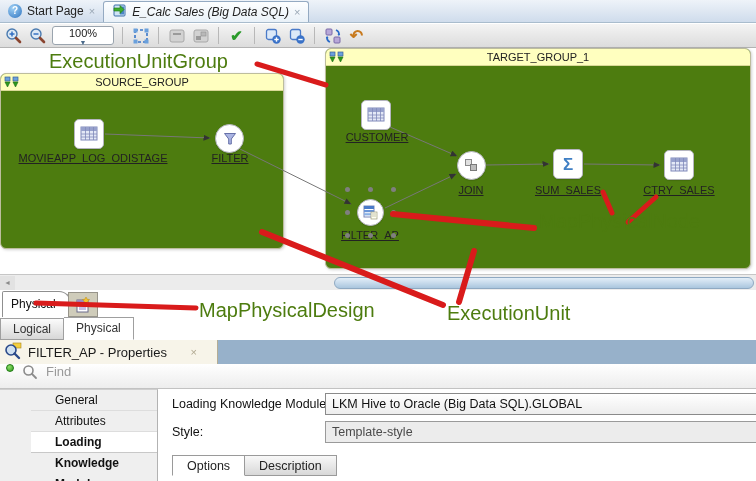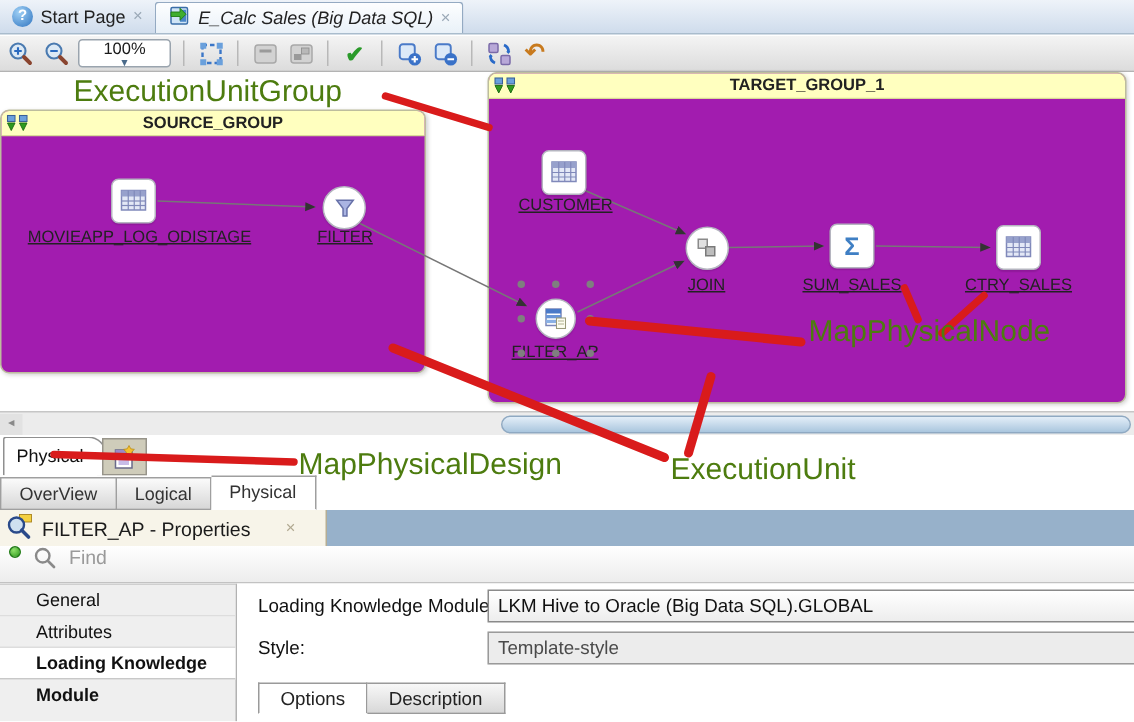--- a/index.html
+++ b/index.html
@@ -26,21 +26,21 @@
   .combo { width:62px; height:19px; background:#fff; border:1px solid #9aa4ae; border-radius:3px;
     display:flex; align-items:center; justify-content:space-between; padding:0 4px; font-size:11px;flex-direction:column; }
   .combo .arrow { font-size:7px; color:#4a6a8a; }
   .glyph-check { color:#2a9a2a; font-size:15px; font-weight:bold; }
   .glyph-undo { color:#c87a1e; font-size:16px; font-weight:bold; line-height:14px; }
 
   
   .canvas { position:absolute; left:0; top:48px; width:756px; height:226px; background:#fff; }
   .edges { position:absolute; left:0; top:0; width:756px; height:481px; z-index:20; pointer-events:none; }
 
-  .group { position:absolute; border:1px solid #bdbd9d; border-radius:6px; background:#a21caf; box-shadow:1px 1px 3px rgba(0,0,0,.18); z-index:5;font-weight:bold; }
+  .group { position:absolute; border:1px solid #bdbd9d; border-radius:6px; background:#4d7c0f; box-shadow:1px 1px 3px rgba(0,0,0,.18); z-index:5; }
   .group-hd { height:17px; background:#ffffbf; border-bottom:1px solid #d9d996; border-radius:5px 5px 0 0;
     font-size:11px; text-align:center; line-height:17px; position:relative; color:#222; }
   .group-hd .gicon { position:absolute; left:3px; top:2px; }
 
   .unit { position:absolute; border:1px solid #9badd8; border-radius:4px; background:#e7ebf9; box-shadow:1px 1px 2px rgba(0,0,0,.15); }
   .unit-hd { height:17px; background:linear-gradient(#e2eafa,#c5d3f0); border-bottom:1px solid #9badd8; border-radius:3px 3px 0 0;
     font-size:11px; text-align:center; line-height:17px; position:relative; color:#222; }
   .unit-hd .uicon { position:absolute; left:4px; top:2px; }
   .unit-inner { position:absolute; border:1px dashed #a9a9b6; border-radius:2px; }
 
@@ -81,21 +81,21 @@
   
   .find-row { position:absolute; left:0; top:364px; width:756px; height:25px;
     background:linear-gradient(#ffffff,#ededed); border-bottom:1px solid #c2c2c2; display:flex; align-items:flex-start; gap:8px; padding-left:6px; }
   .green-dot { width:8px; height:8px; border-radius:50%; background:radial-gradient(circle at 35% 30%, #8fe06a, #2f9a1e); border:1px solid #1e7a12; }
   .find-input { border:none; outline:none; background:transparent; font-size:13px; color:#555; width:300px; font-family:"Liberation Sans",sans-serif; }
   .find-input::placeholder { color:#9a9a9a; }
 
   
   .props-body { position:absolute; left:0; top:389px; width:756px; height:92px; background:#fff; }
   .props-nav { position:absolute; left:0; top:0; width:158px; height:92px; background:#efefef; border-right:1px solid #b2b2b2; border-top:1px solid #cfcfcf; }
-  .nav-item { height:21px; line-height:21px; padding-left:24px; font-size:12px; color:#111; border-bottom:1px solid #ddd; background:#efefef; }
+  .nav-item { height:21px; line-height:21px; padding-left:24px; font-size:12px; color:#111; border-bottom:1px solid #ddd; background:#efefef;margin-left:31px; }
   .nav-item.sel { background:#fff; font-weight:bold; border-bottom:1px solid #c8c8c8; }
   .form-label { position:absolute; font-size:12.5px; color:#111; white-space:nowrap; }
   .field { position:absolute; left:325px; width:435px; height:22px; border:1px solid #8a8a8a; font-size:12.5px; line-height:20px; padding:0 6px; white-space:nowrap; overflow:hidden; }
   .field.combo-field { background:linear-gradient(#ffffff,#ededed); color:#111; }
   .field.ro { background:#ececec; color:#4a4a4a; border-color:#9a9a9a; }
   .opt-tabs { position:absolute; left:172px; top:66px; display:flex; align-items:flex-end; }
   .otab { height:21px; padding:0 14px; font-size:12.5px; line-height:20px; color:#222;
     background:linear-gradient(#f8f8f8,#d8d8d8); border:1px solid #9a9a9a; border-left:none; }
   .otab:first-child { border-left:1px solid #9a9a9a; }
   .otab.sel { background:#fff; border-bottom:1px solid #fff; }
@@ -367,21 +367,20 @@
       <svg width="18" height="18">
           <rect x="3" y="4" width="11" height="12" fill="#fff" stroke="#6a6a8a"></rect>
           <rect x="3" y="4" width="11" height="3" fill="#9a8ac8"></rect>
           <rect x="5" y="9" width="7" height="5" fill="#c8bce8"></rect>
           <path d="M12 1 l1.2 2.2 2.4 0.4 -1.8 1.7 0.5 2.4 -2.3 -1.2 -2.3 1.2 0.5 -2.4 -1.8 -1.7 2.4 -0.4 z" fill="#f4c030" stroke="#b88a10" stroke-width="0.5"></path>
         </svg>
     </div>
   </div>
 
   <div class="view-tabs">
-    <div class="vtab">OverView</div>
     <div class="vtab">Logical</div>
     <div class="vtab sel">Physical</div>
   </div>
 
   <div class="props-tabrow">
     <div class="props-tab">
       <span>
         <svg width="18" height="18">
             <rect x="9" y="1" width="8" height="5" fill="#f4d040" stroke="#a8821c" stroke-width="0.6"></rect>
             <circle cx="7" cy="8" r="5" fill="#cfe0f0" stroke="#2a4a8a" stroke-width="1.6"></circle>

